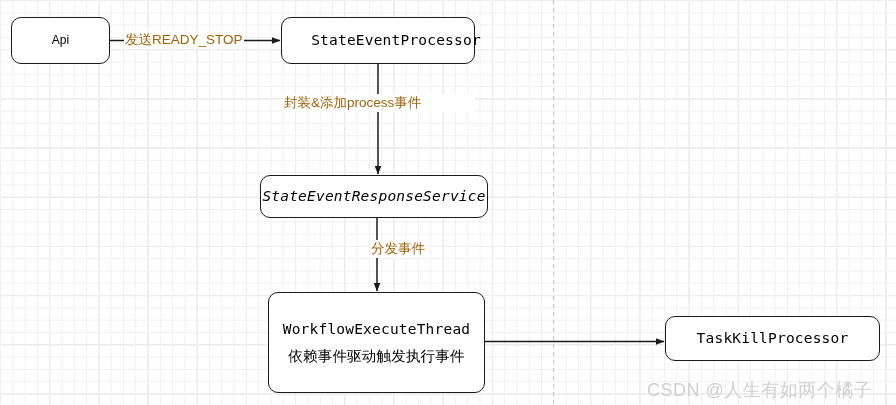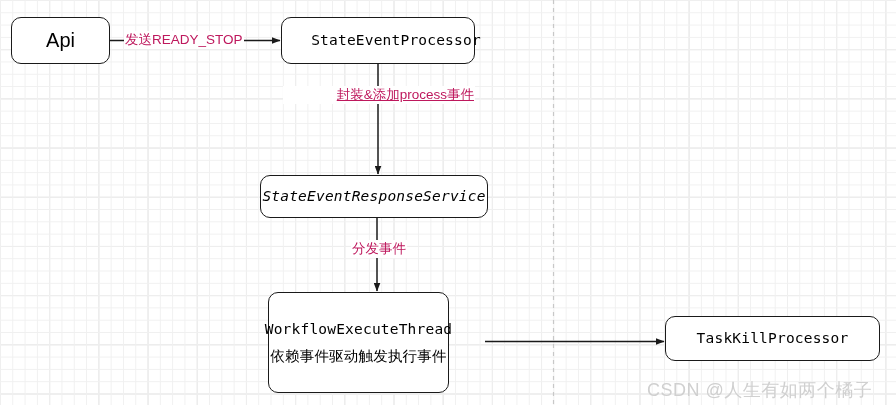--- a/index.html
+++ b/index.html
@@ -49,21 +49,21 @@
   }
   .node-label-mono {
     font-family: "DejaVu Sans Mono", "Liberation Mono", monospace;
     font-size: 14.5px;
     letter-spacing: 0.2px;
     line-height: 1.25;
     white-space: nowrap;
   }
   .node-label-sans {
     font-family: "Liberation Sans", sans-serif;
-    font-size: 20px;
+    font-size: 12px;
     line-height: 1.25;
     white-space: nowrap;
   }
   #node-api {
     left: 11px;
     top: 17px;
     width: 99px;
     height: 47px;
   }
   #node-state-event-processor {
@@ -76,54 +76,53 @@
   #node-state-event-response-service {
     left: 260px;
     top: 175px;
     width: 228px;
     height: 43px;
     font-style: italic;
   }
   #node-workflow-execute-thread {
     left: 268px;
     top: 292px;
-    width: 181px;
+    width: 217px;
     height: 101px;
     gap: 8px;
   }
   #node-task-kill-processor {
     left: 665px;
     top: 316px;
     width: 215px;
     height: 45px;
   }
   .edge-label {
     position: absolute;
     font-family: "Liberation Sans", sans-serif;
     font-size: 13.5px;
-    color: #be185d;
+    color: #a16207;
     background: #ffffff;
     white-space: nowrap;
-    text-align: right;
+    text-align: left;
     line-height: 1.35;
     z-index: 4;
     padding: 0 1px;
   }
   #label-ready-stop {
     left: 124px;
     top: 31px;
   }
   #label-process-state-change {
     left: 283px;
-    top: 86px;
+    top: 94px;
     width: 190px;
-    text-decoration: underline;
   }
   #label-dispatch-event {
-    left: 351px;
+    left: 370px;
     top: 240px;
   }
   #label-kill-command {
     left: 514px;
     top: 334px;
   }
   #watermark {
     position: absolute;
     left: 647px;
     top: 378px;

